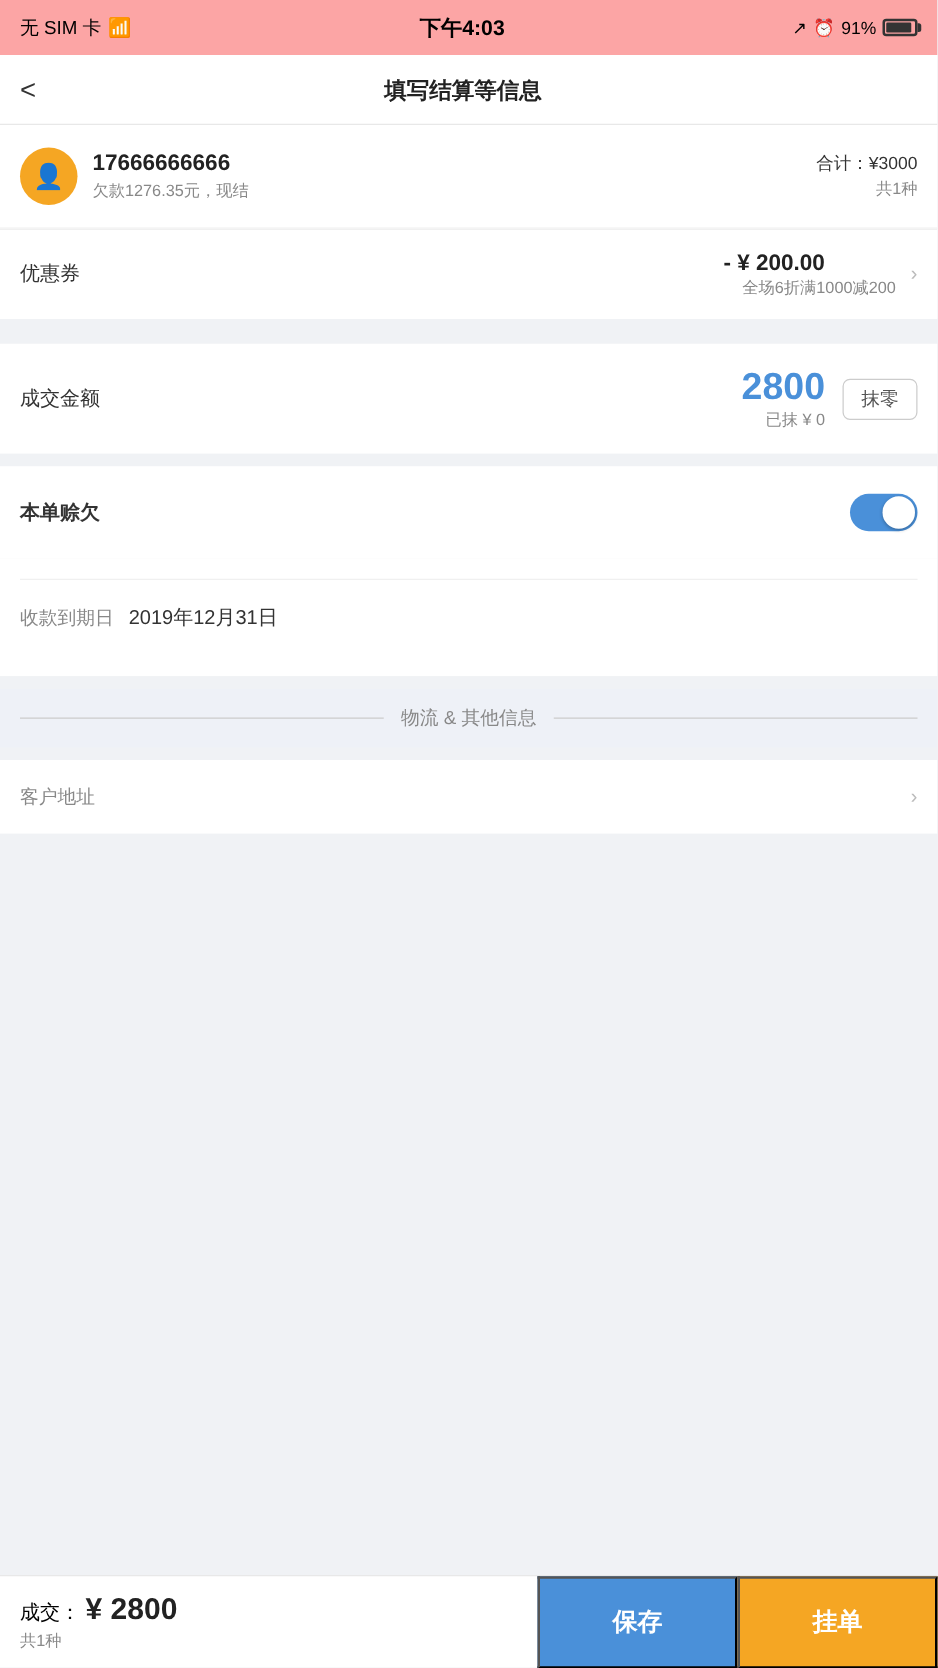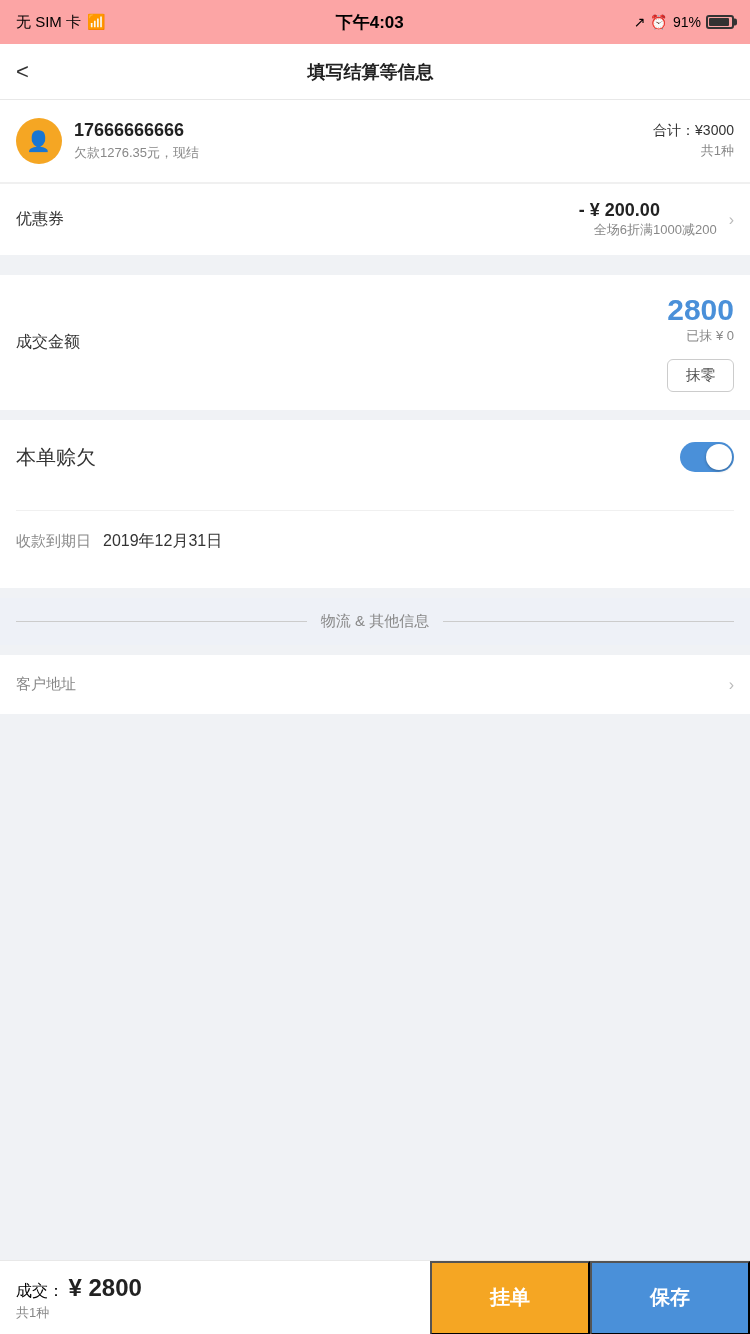--- a/index.html
+++ b/index.html
@@ -109,21 +109,21 @@
     .amount-section { background: #fff; padding: 0 16px; margin-bottom: 0; }
     .amount-row {
       display: flex;
       align-items: center;
       justify-content: space-between;
       padding: 18px 0;
       border-bottom: 1px solid #f5f5f5;
     }
     .amount-row:last-child { border-bottom: none; }
     .amount-label { font-size: 16px; color: #333; }
-    .amount-right { display: flex; gap: 14px; flex-direction: column; }
+    .amount-right { display: flex; align-items: center; gap: 14px; }
     .amount-value-blue { font-size: 30px; font-weight: 700; color: #4a90d9; }
     .round-btn {
       border: 1px solid #ccc;
       border-radius: 6px;
       padding: 6px 14px;
       font-size: 15px;
       color: #555;
       background: #fff;
       cursor: pointer;
     }
@@ -152,21 +152,21 @@
     }
 
     
     .pardon-row {
       background: #fff;
       display: flex;
       align-items: center;
       justify-content: space-between;
       padding: 22px 16px;
     }
-    .pardon-label { font-size: 20px; color: #333; }
+    .pardon-label { font-size: 16px; color: #333; font-weight: bold; }
 
     
     .duedate-section { background: #fff; padding: 16px 16px; }
     .duedate-row {
       display: flex;
       align-items: center;
       padding: 20px 0;
       gap: 12px;
       border-top: 1px solid #f0f0f0;
     }
@@ -342,15 +342,15 @@
 <div style="height:74px;"></div>
 
 <div class="bottom-bar">
   <div class="bottom-summary">
     <div>
       <span>成交：</span>
       <span class="bottom-summary-amount">¥ 2800</span>
     </div>
     <div class="bottom-summary-count">共1种</div>
   </div>
+  <button class="bottom-btn btn-save">保存</button>
   <button class="bottom-btn btn-pending">挂单</button>
-  <button class="bottom-btn btn-save">保存</button>
 </div>
 
 </body></html>

